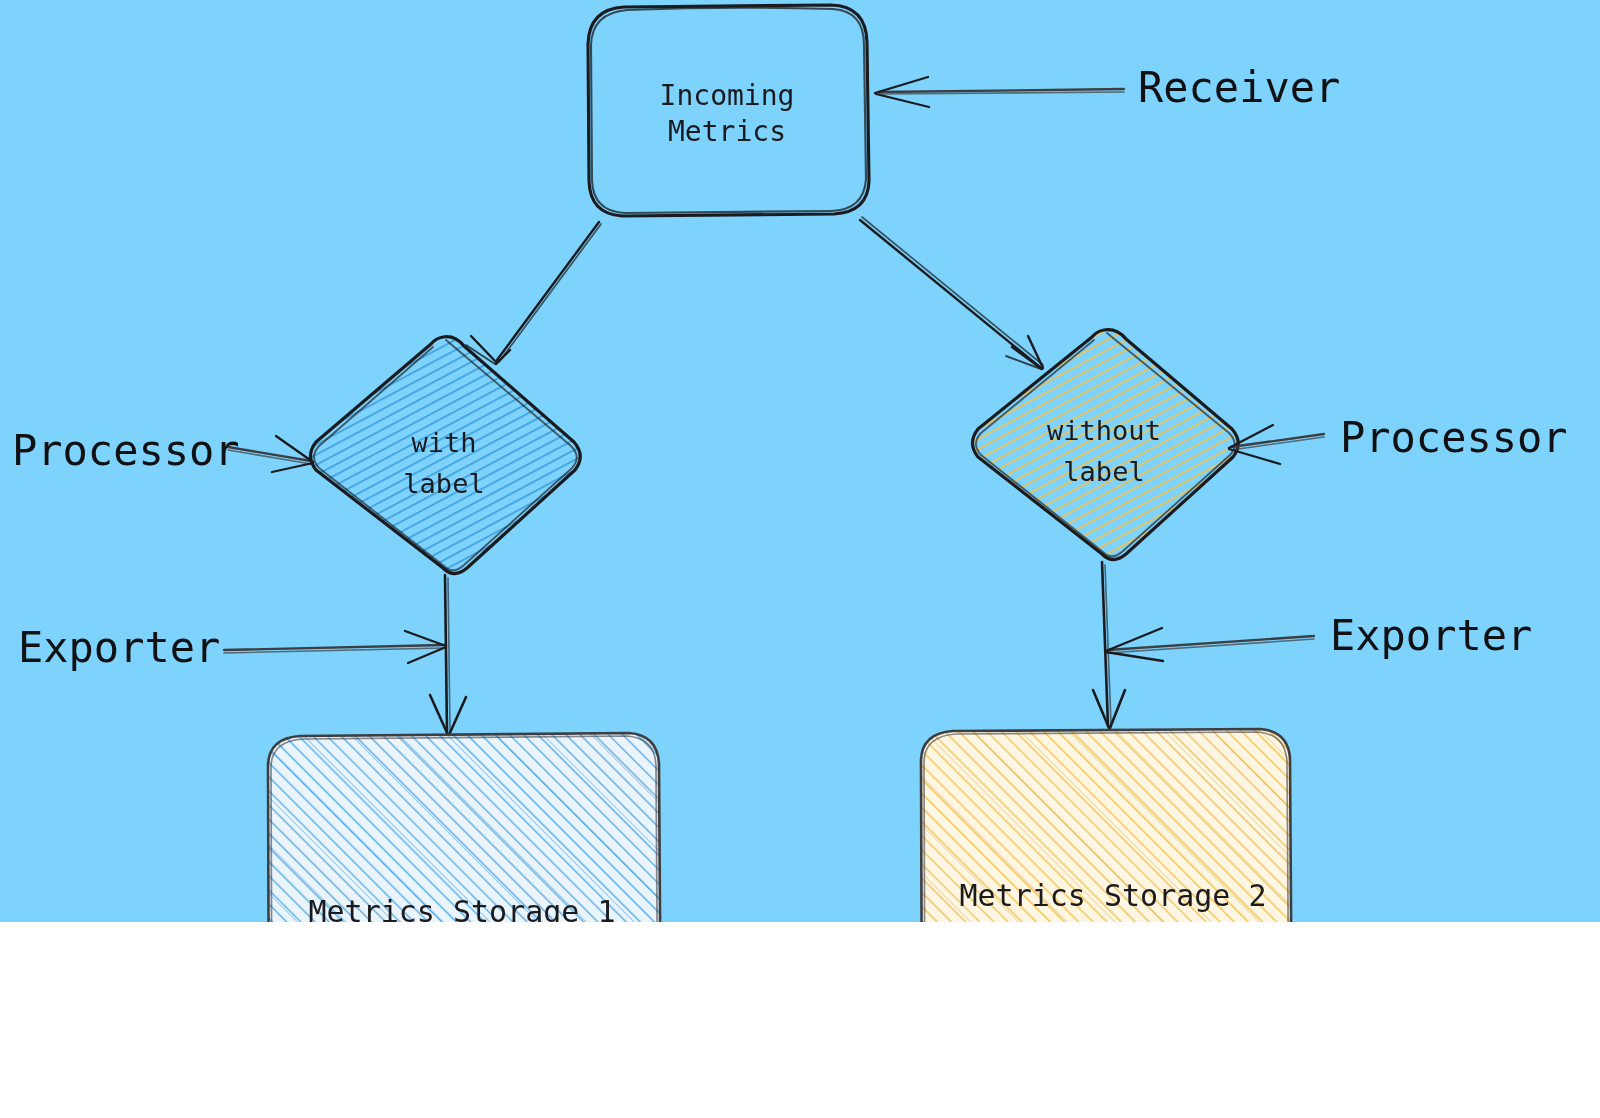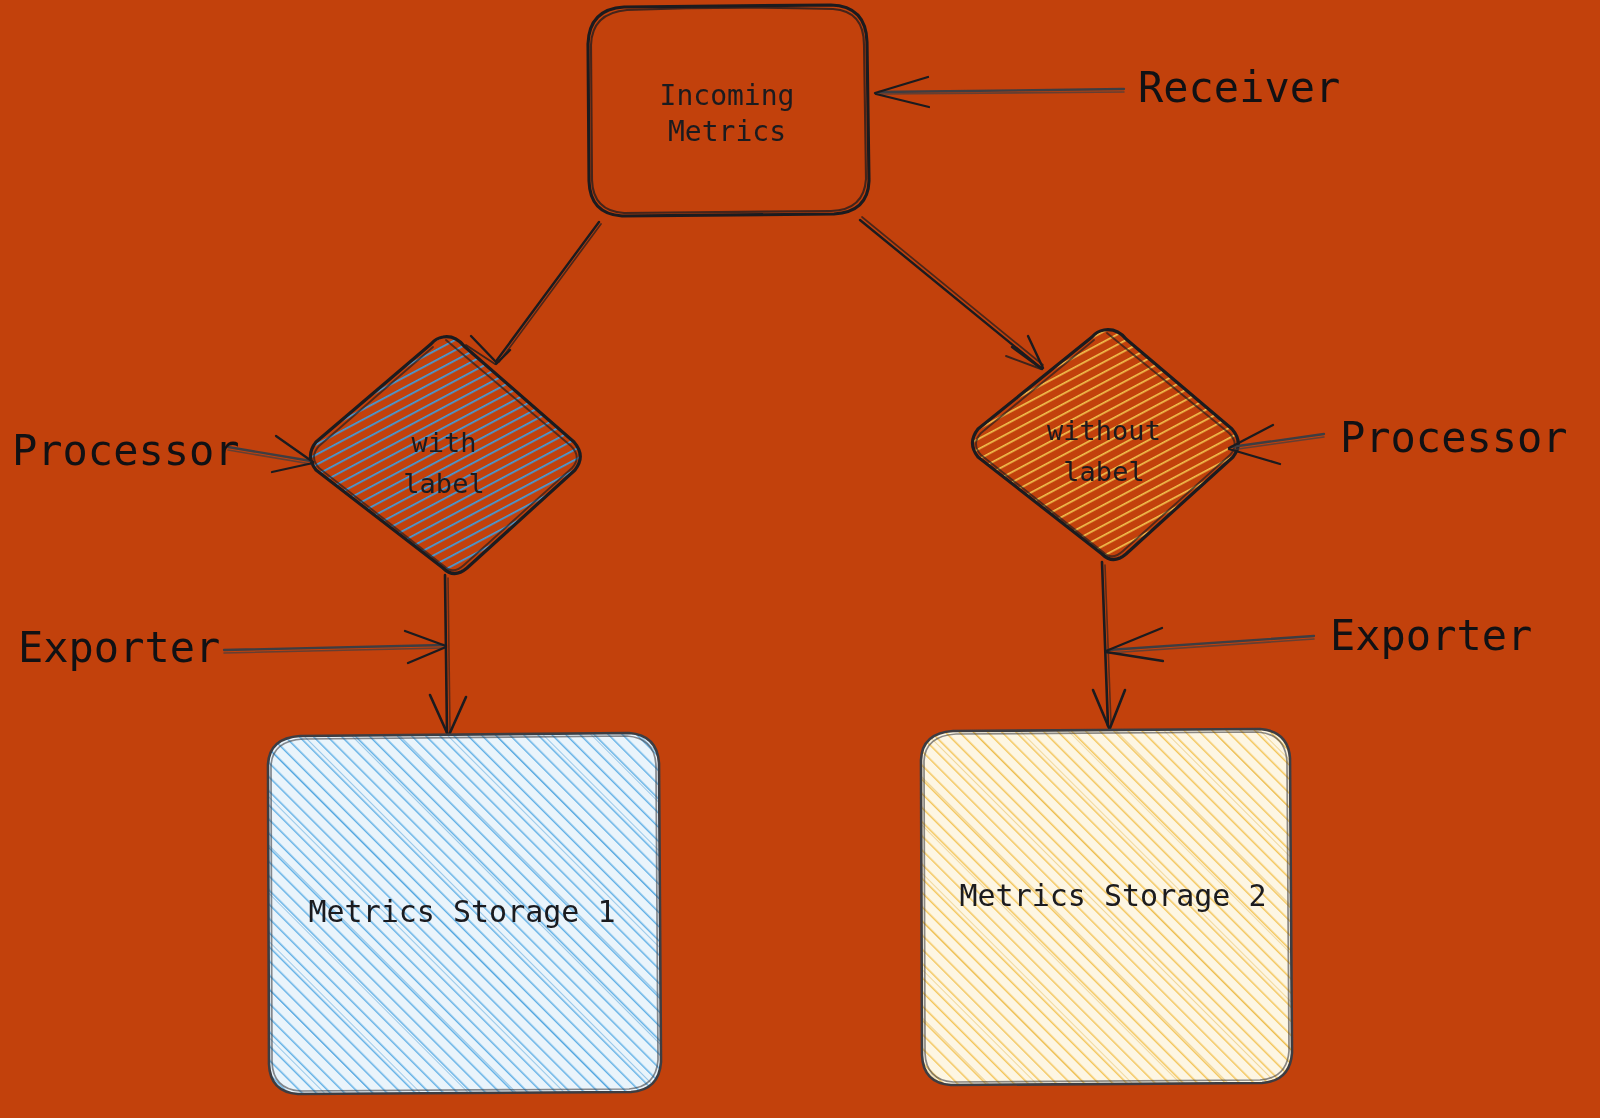--- a/index.html
+++ b/index.html
@@ -3,22 +3,22 @@
 <meta charset="utf-8">
 <style>
   html, body {
     margin: 0;
     padding: 0;
     background: #ffffff;
   }
   #canvas {
     position: relative;
     width: 1600px;
-    height: 1118px;
-    background: #c2410c;
+    height: 922px;
+    background: #7dd3fc;
     overflow: hidden;
     font-family: "DejaVu Sans Mono", monospace;
   }
   svg.diagram {
     position: absolute;
     top: 0;
     left: 0;
     width: 1600px;
     height: 1118px;
   }

